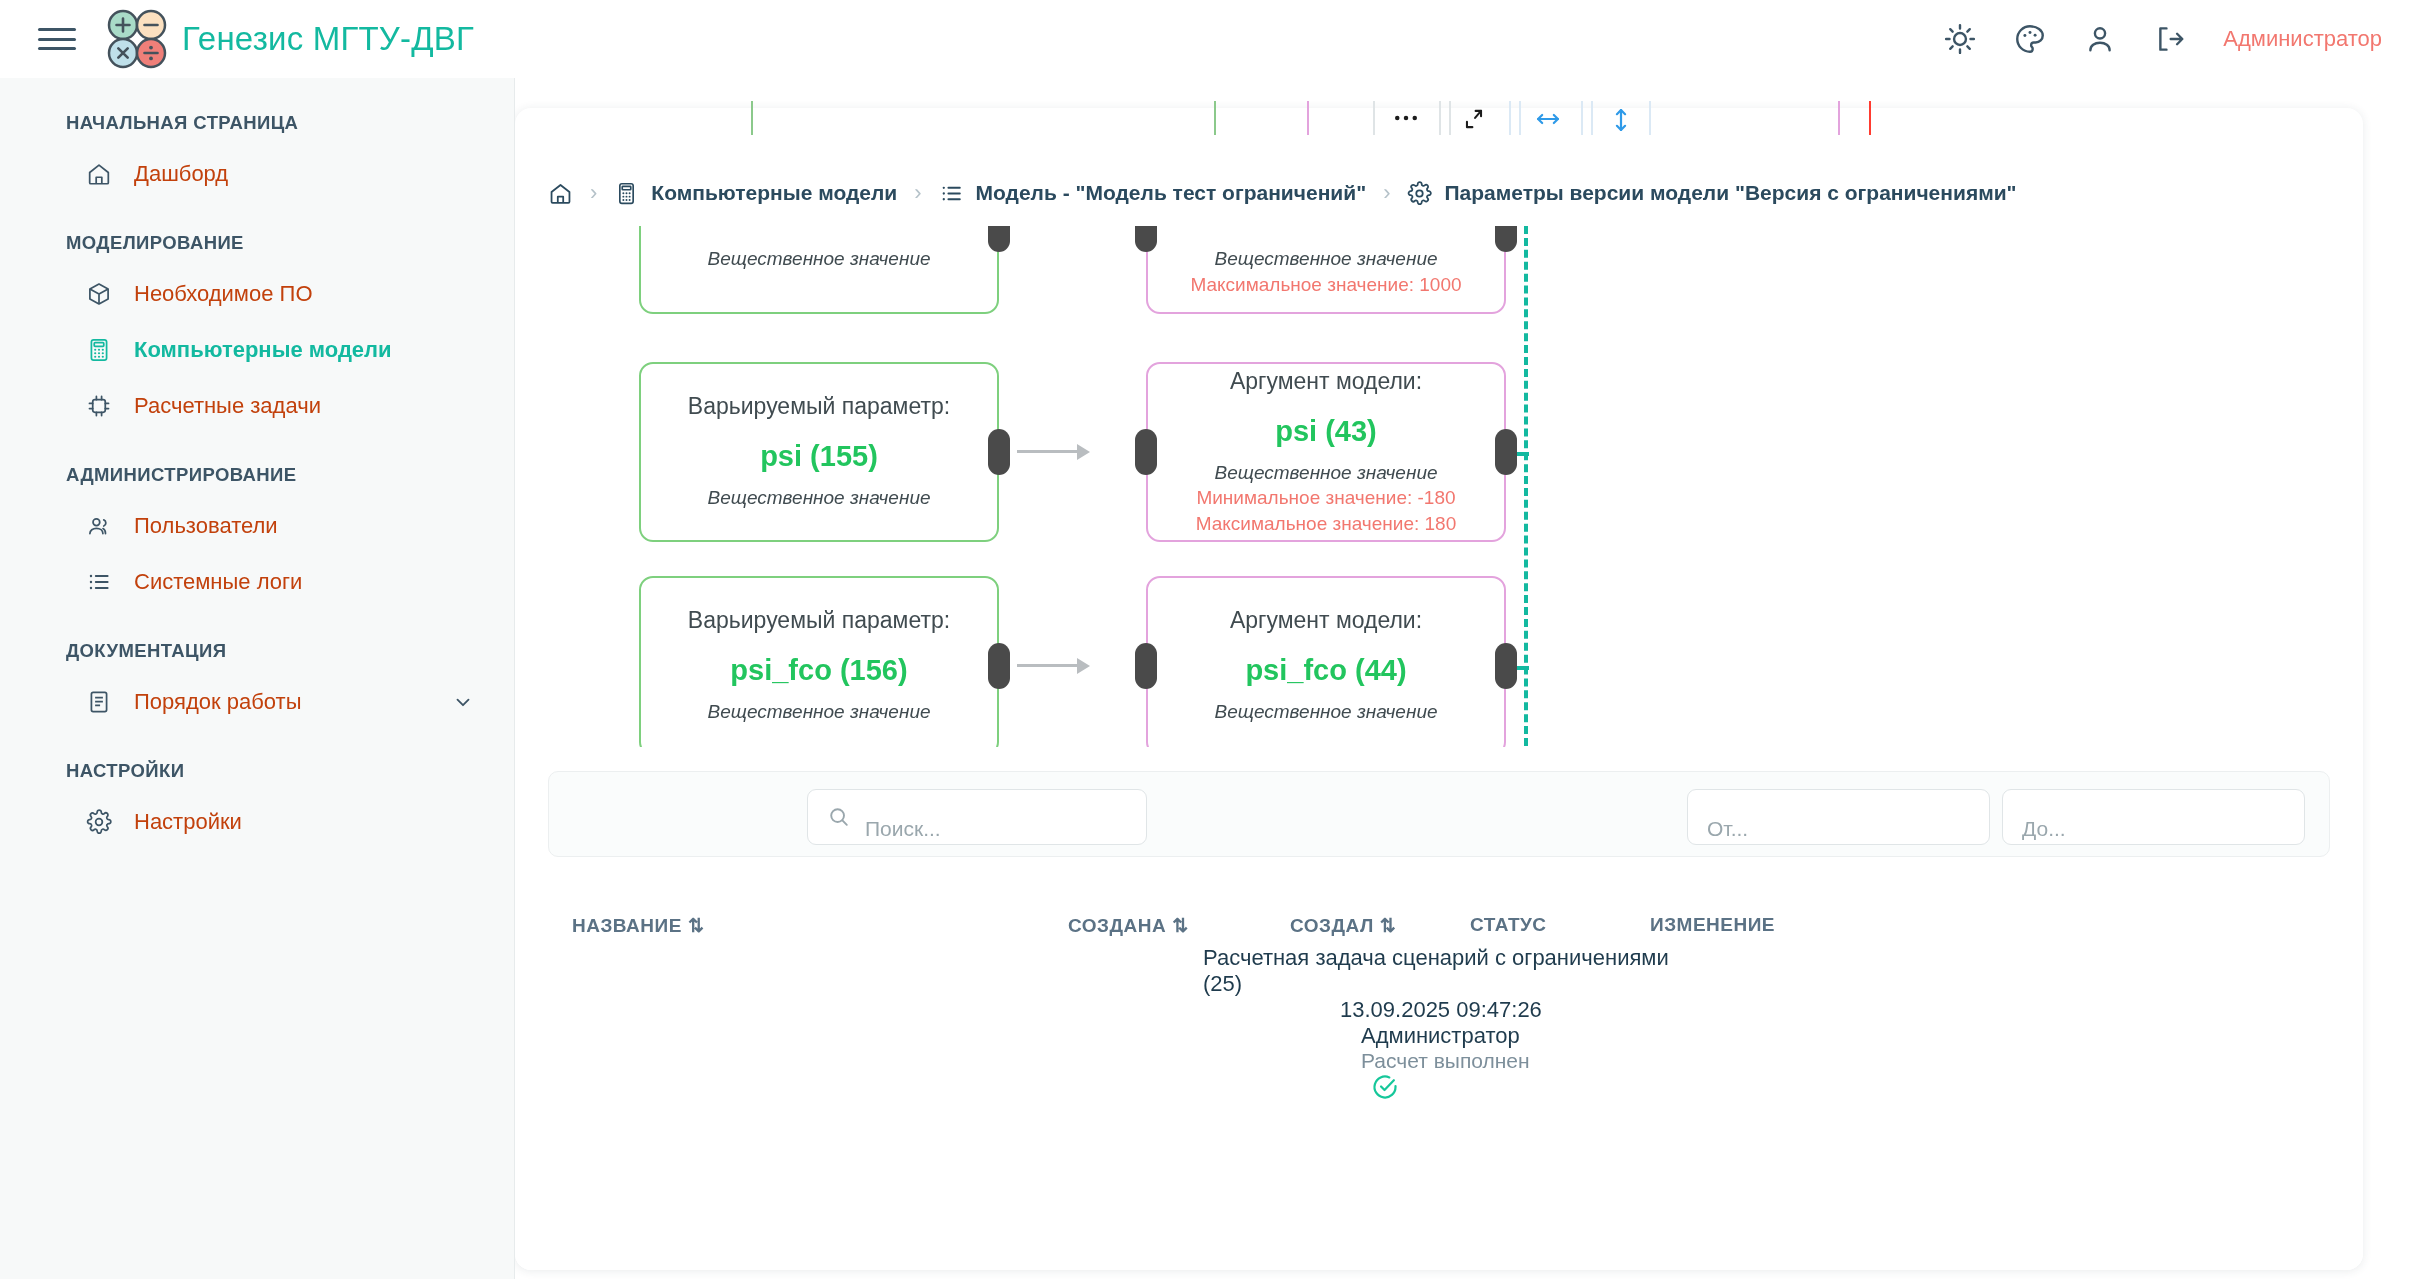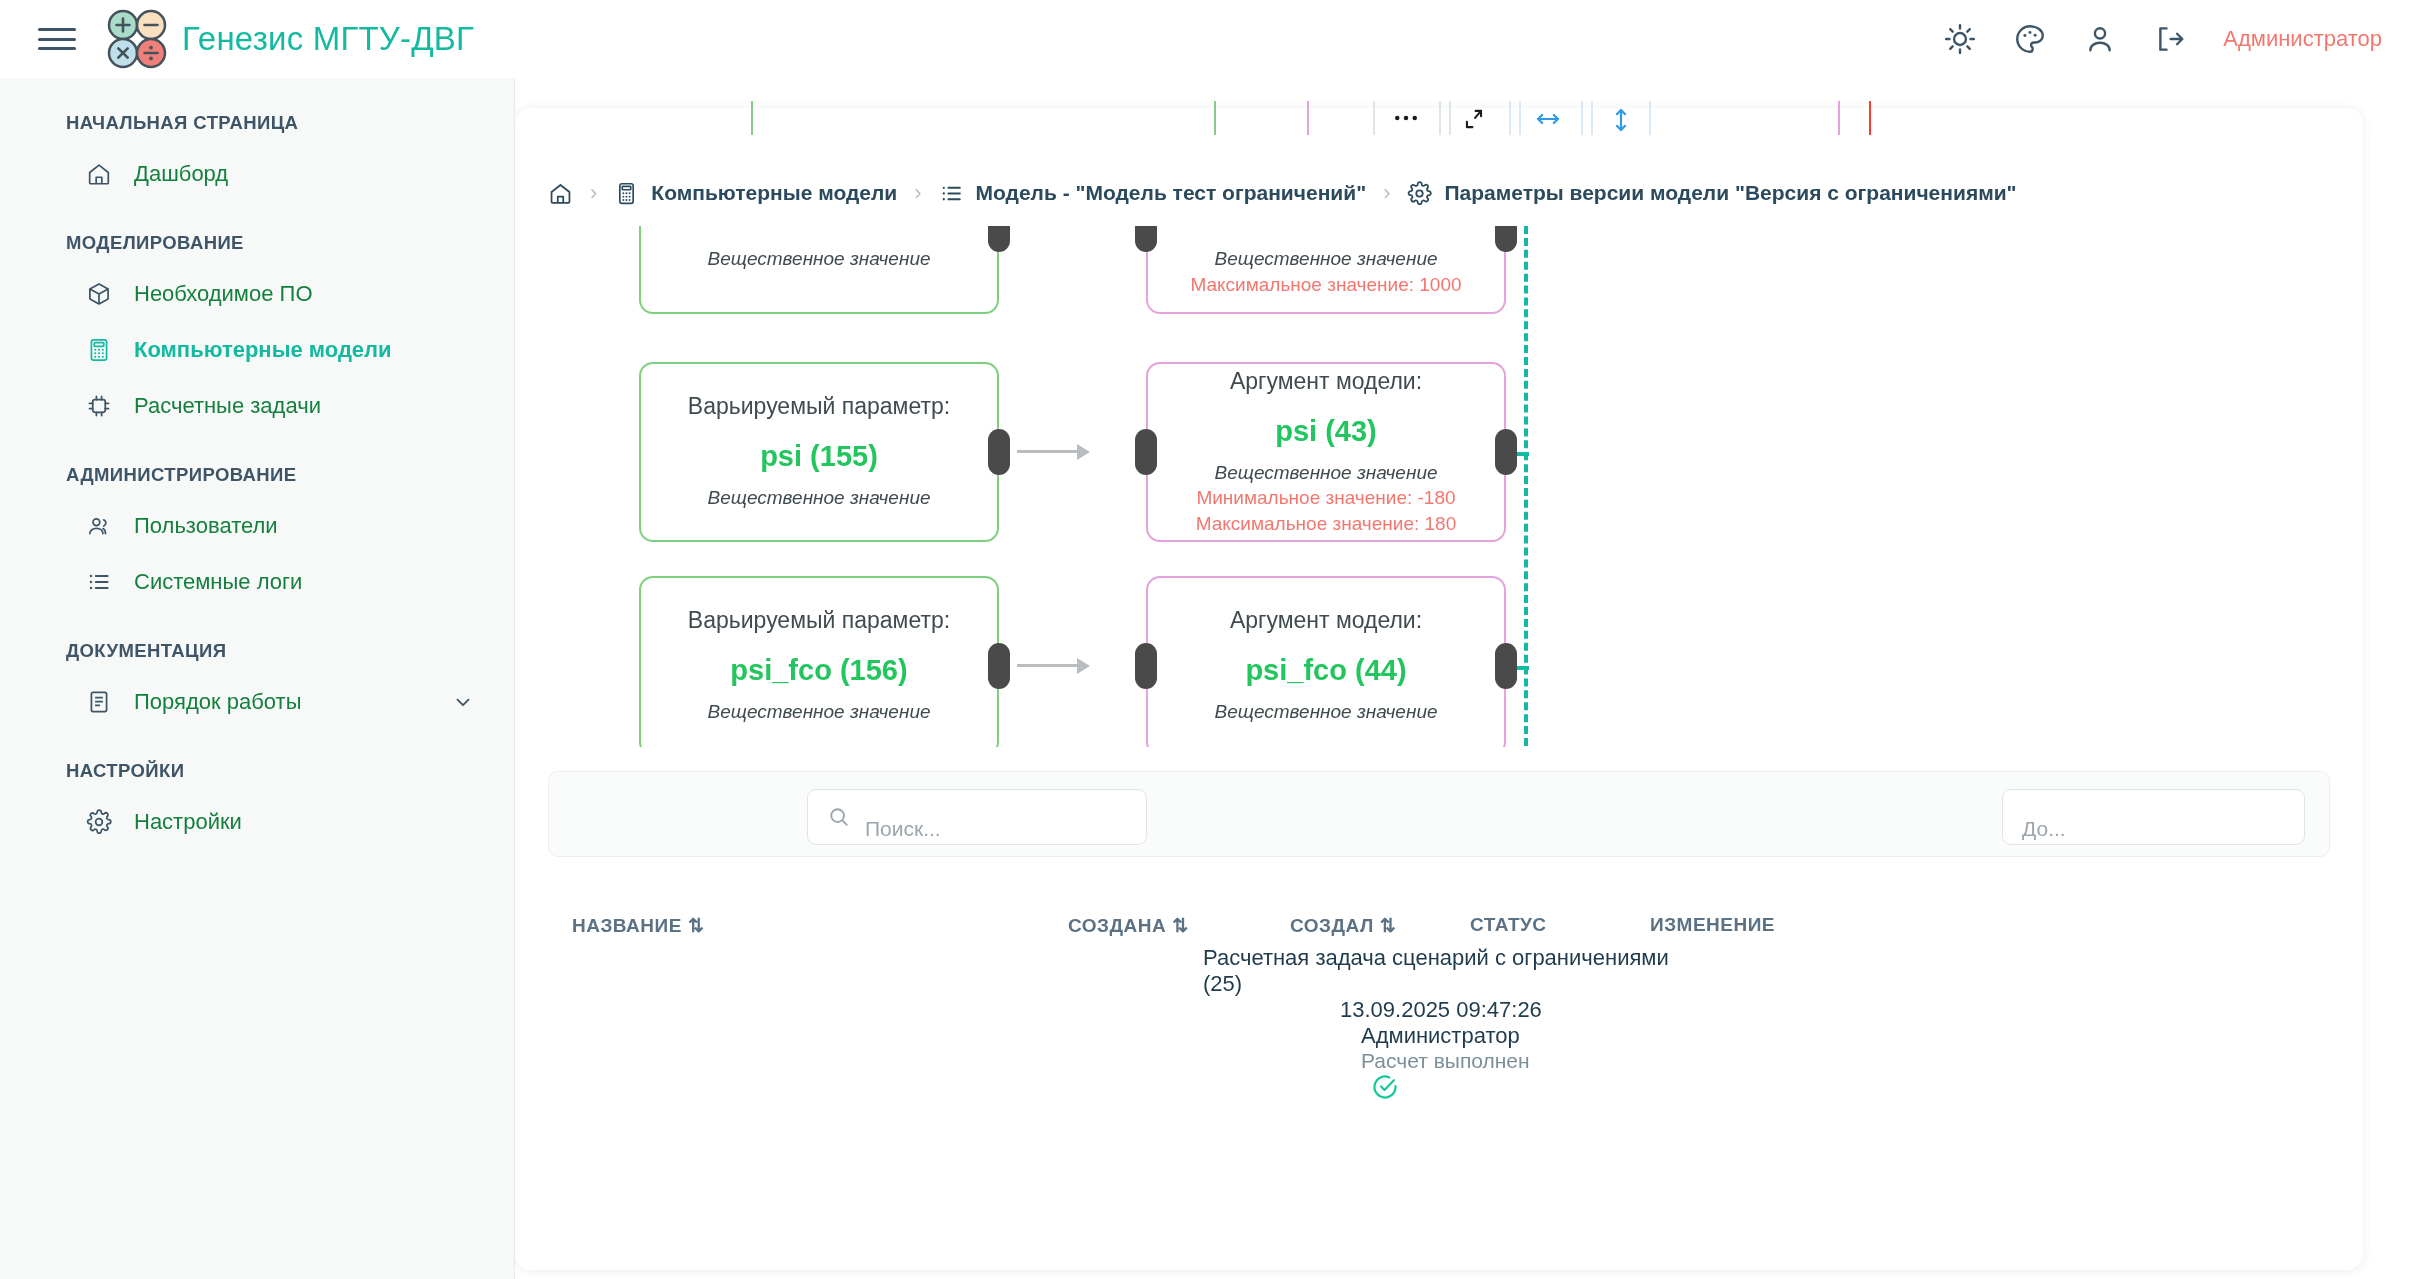--- a/index.html
+++ b/index.html
@@ -52,21 +52,21 @@
   }
   .nav-section {
     font-size: 18.5px; font-weight: 700; color: #3d5566;
     letter-spacing: .4px; padding: 0 0 0 66px; margin: 30px 0 12px 0;
     white-space: nowrap;
   }
   .nav-section:first-child { margin-top: 6px; }
   .nav-item {
     display: flex; align-items: center; gap: 22px;
     padding: 15px 40px 15px 86px;
-    font-size: 22px; color: #15803d; cursor: pointer;
+    font-size: 22px; color: #c2410c; cursor: pointer;
     white-space: nowrap;
   }
   .nav-item .ico { width: 26px; height: 26px; flex: 0 0 26px; color: #3d5566; }
   .nav-item.active { color: #13b9a0; font-weight: 700; }
   .nav-item.active .ico { color: #13b9a0; }
   .nav-item .chev { margin-left: auto; width: 22px; height: 22px; color: #3d5566; }
 
   
   .main-panel {
     position: absolute; top: 78px; left: 515px;
@@ -501,20 +501,23 @@
 
       <div class="filter-bar">
         <div class="search-box">
           <svg viewBox="0 0 24 24" fill="none" stroke="currentColor" stroke-width="1.9" stroke-linecap="round">
             <circle cx="10.6" cy="10.6" r="6.4"></circle>
             <path d="M15.4 15.4l4.4 4.4"></path>
           </svg>
           <input type="text" placeholder="Поиск..." value="" style="">
         </div>
 
+        <div class="date-box date-from">
+          <input type="text" placeholder="От..." style="">
+        </div>
         <div class="date-box date-to">
           <input type="text" placeholder="До..." style="">
         </div>
       </div>
 
       <div class="table">
         <div class="thead">
           <div class="c-name">
             <span>НАЗВАНИЕ</span><span class="sort-ico">⇅</span>
           </div>

